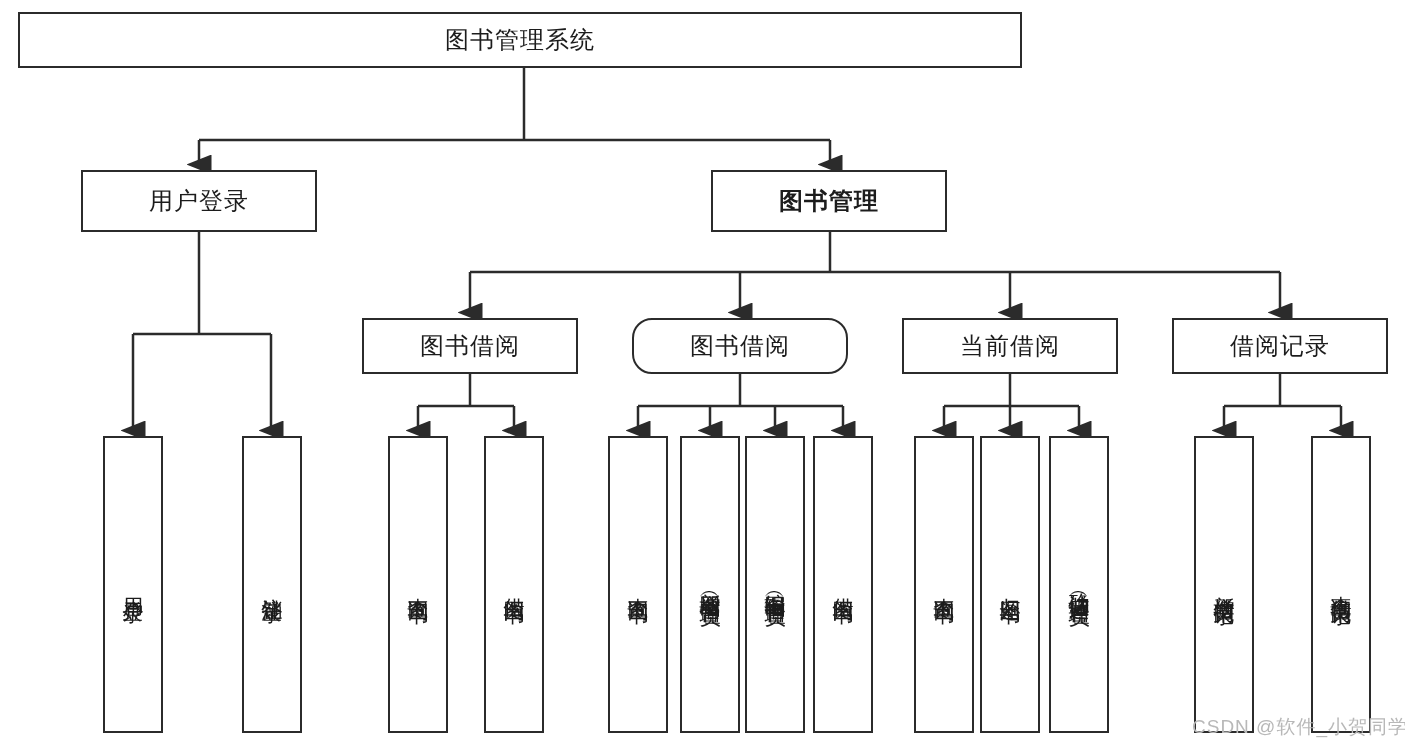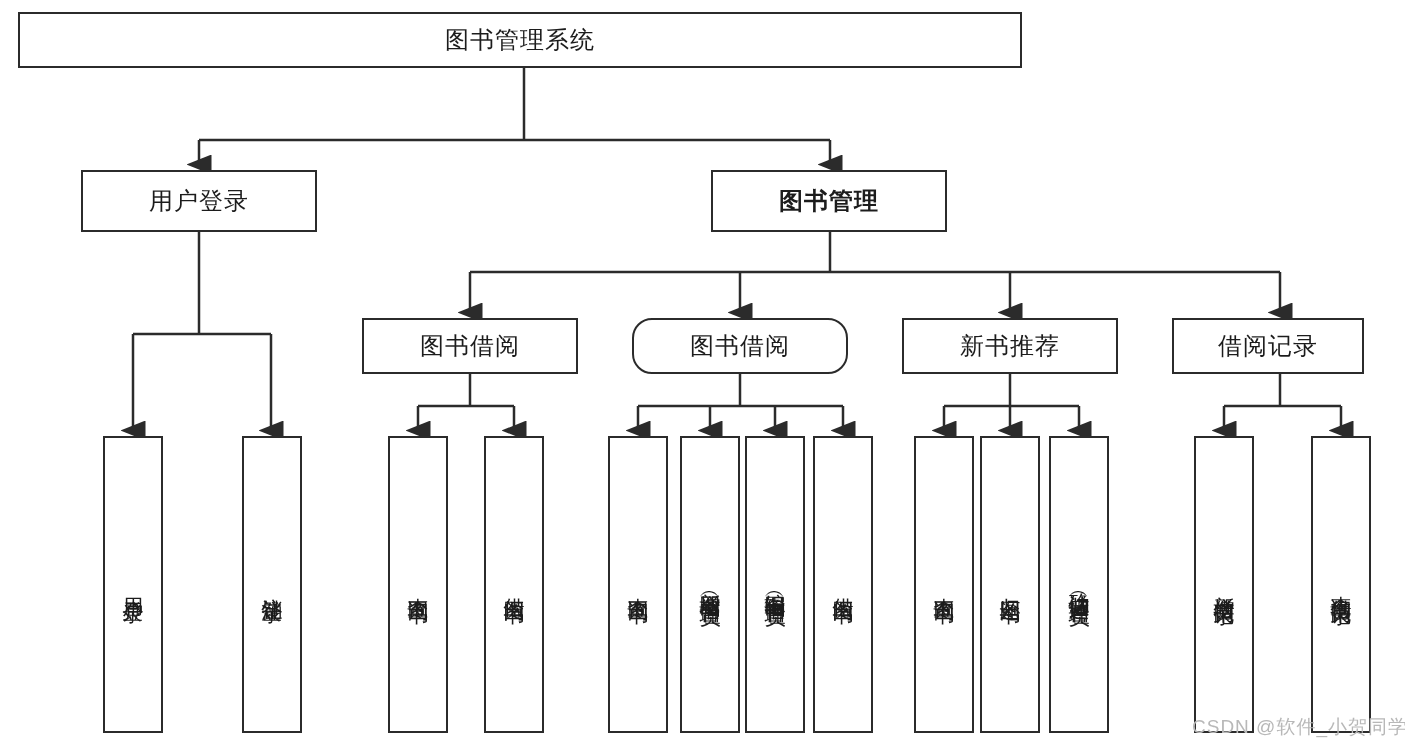--- a/index.html
+++ b/index.html
@@ -133,23 +133,23 @@
     <span>图书管理</span>
   </div>
 
   <div class="node h" style="left:362px; top:318px; width:216px; height:56px;">
     <span>图书借阅</span>
   </div>
   <div class="node h" style="left:632px; top:318px; width:216px; height:56px;border-radius:20px;">
     <span>图书借阅</span>
   </div>
   <div class="node h" style="left:902px; top:318px; width:216px; height:56px;">
-    <span>新书推荐</span>
+    <span>当前借阅</span>
   </div>
-  <div class="node h" style="left:1172px; top:318px; width:192px; height:56px;">
+  <div class="node h" style="left:1172px; top:318px; width:216px; height:56px;">
     <span>借阅记录</span>
   </div>
 
   <div class="node v" style="left:103px; top:436px; width:60px; height:297px;">
     <span class="vtext">用户登录</span>
   </div>
   <div class="node v" style="left:242px; top:436px; width:60px; height:297px;">
     <span class="vtext">注销登录</span>
   </div>
 

